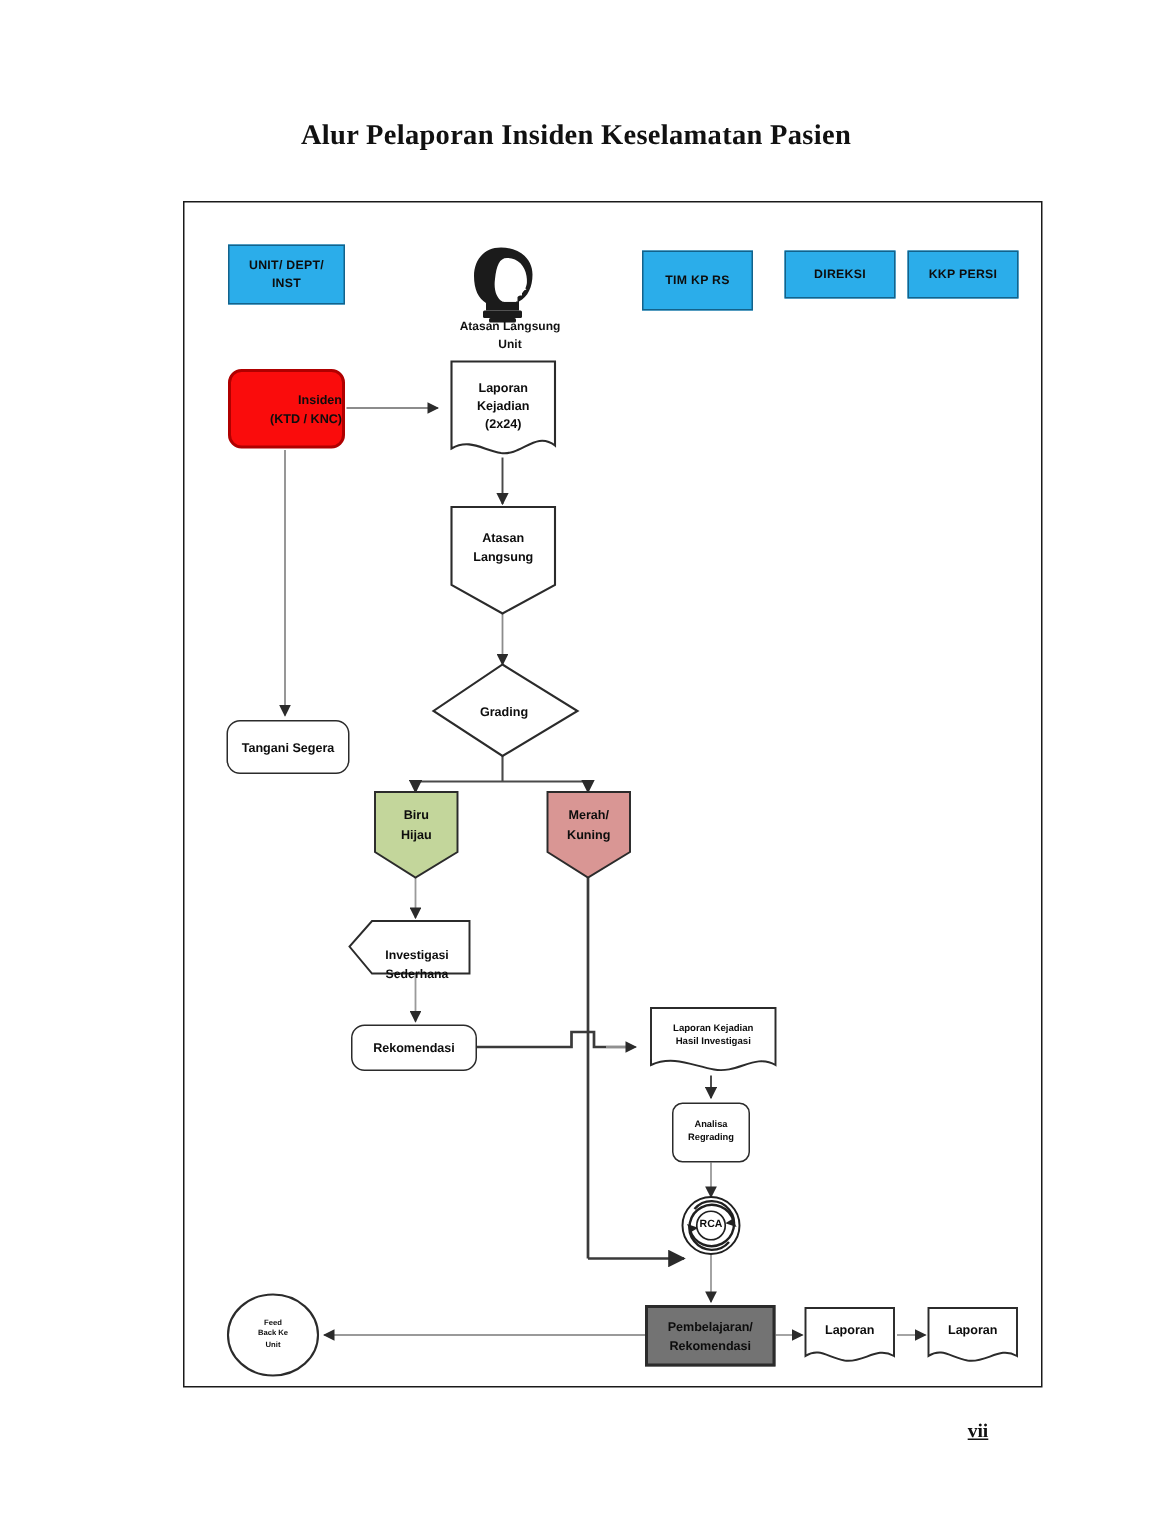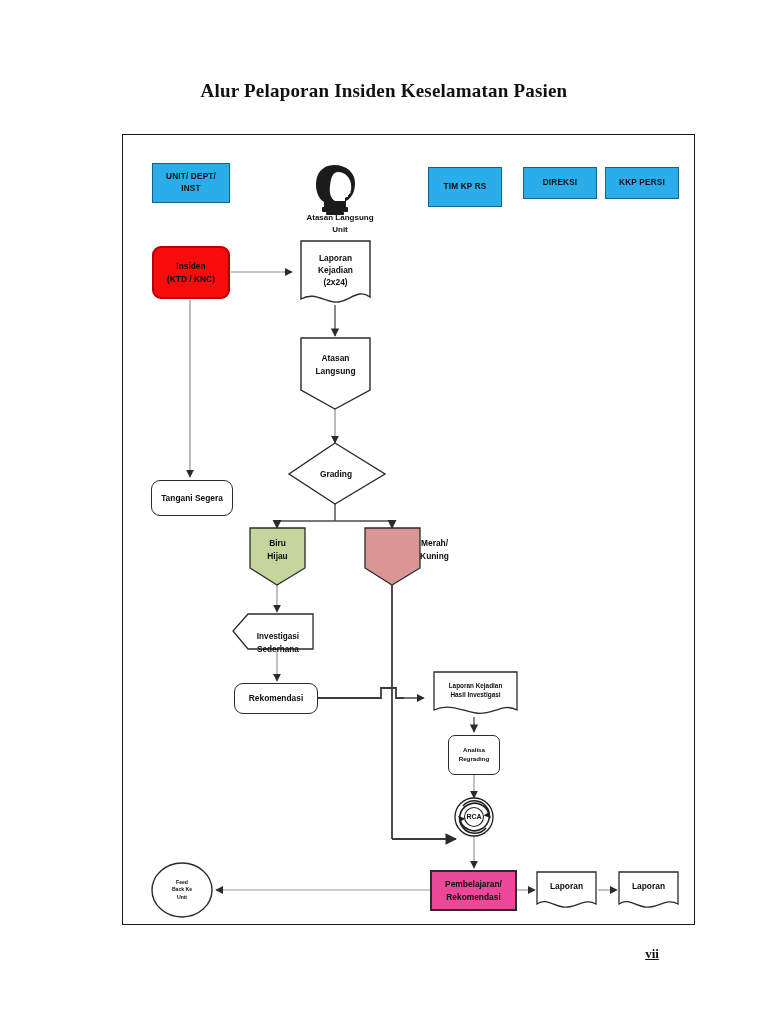--- a/index.html
+++ b/index.html
@@ -26,22 +26,22 @@
 
   svg#wires{position:absolute;left:0;top:0;width:768px;height:1024px;pointer-events:none;}
 
   
   .node{position:absolute;box-sizing:border-box;display:flex;
     align-items:center;justify-content:center;text-align:center;
     color:#0d0d0d;font-weight:bold;line-height:1.45;}
   .node span{display:block;width:100%;white-space:pre-line;}
 
   .blue{background:#2badea;border:1.5px solid #13628b;font-size:8.2px;letter-spacing:.2px;}
-  .red{background:#fa0c0c;border:2px solid #b00000;border-radius:9px;font-size:8.4px;}
-  .plain{background:#ec4899;border:1.5px solid #2b2b2b;font-size:8.4px;}
+  .red{background:#fa0c0c;border:2px solid #b00000;border-radius:9px;font-size:8.4px;text-align:right;}
+  .plain{background:#737373;border:1.5px solid #2b2b2b;font-size:8.4px;}
   .rounded{background:#fff;border:1.5px solid #2b2b2b;border-radius:9px;font-size:8.4px;}
   .tiny{font-size:6.2px;}
   .xtiny{font-size:5.1px;line-height:1.5;}
 
   
   .doctext{position:absolute;display:flex;align-items:center;justify-content:center;
     text-align:center;font-size:8.4px;font-weight:bold;color:#0d0d0d;line-height:1.45;}
   .doctext span{display:block;width:100%;white-space:pre-line;}
 
   .shapetext{position:absolute;display:flex;align-items:center;
@@ -194,21 +194,21 @@
 
   <div class="shapetext" style="left:300px;top:462px;width:72px;height:24px;font-size:8.4px;">
     <span>Grading</span>
   </div>
 
   <div class="shapetext" style="left:250px;top:530px;width:55px;height:40px;font-size:8.4px;">
     <span>Biru
 Hijau</span>
   </div>
 
-  <div class="shapetext" style="left:365px;top:530px;width:55px;height:40px;font-size:8.4px;margin-left:42px;">
+  <div class="shapetext" style="left:365px;top:530px;width:55px;height:40px;font-size:8.4px;">
     <span>Merah/
 Kuning</span>
   </div>
 
   <div class="shapetext" style="left:243px;top:614px;width:70px;height:35px;font-size:8.2px;margin-top:12px;">
     <span>Investigasi
 Sederhana</span>
   </div>
 
   <div class="node rounded" style="left:234px;top:683px;width:84px;height:31px;">

